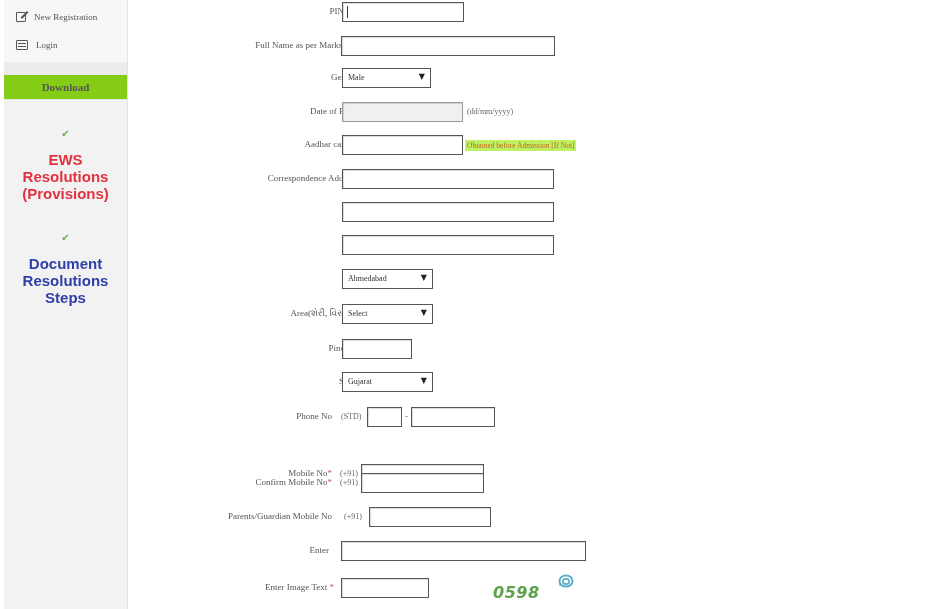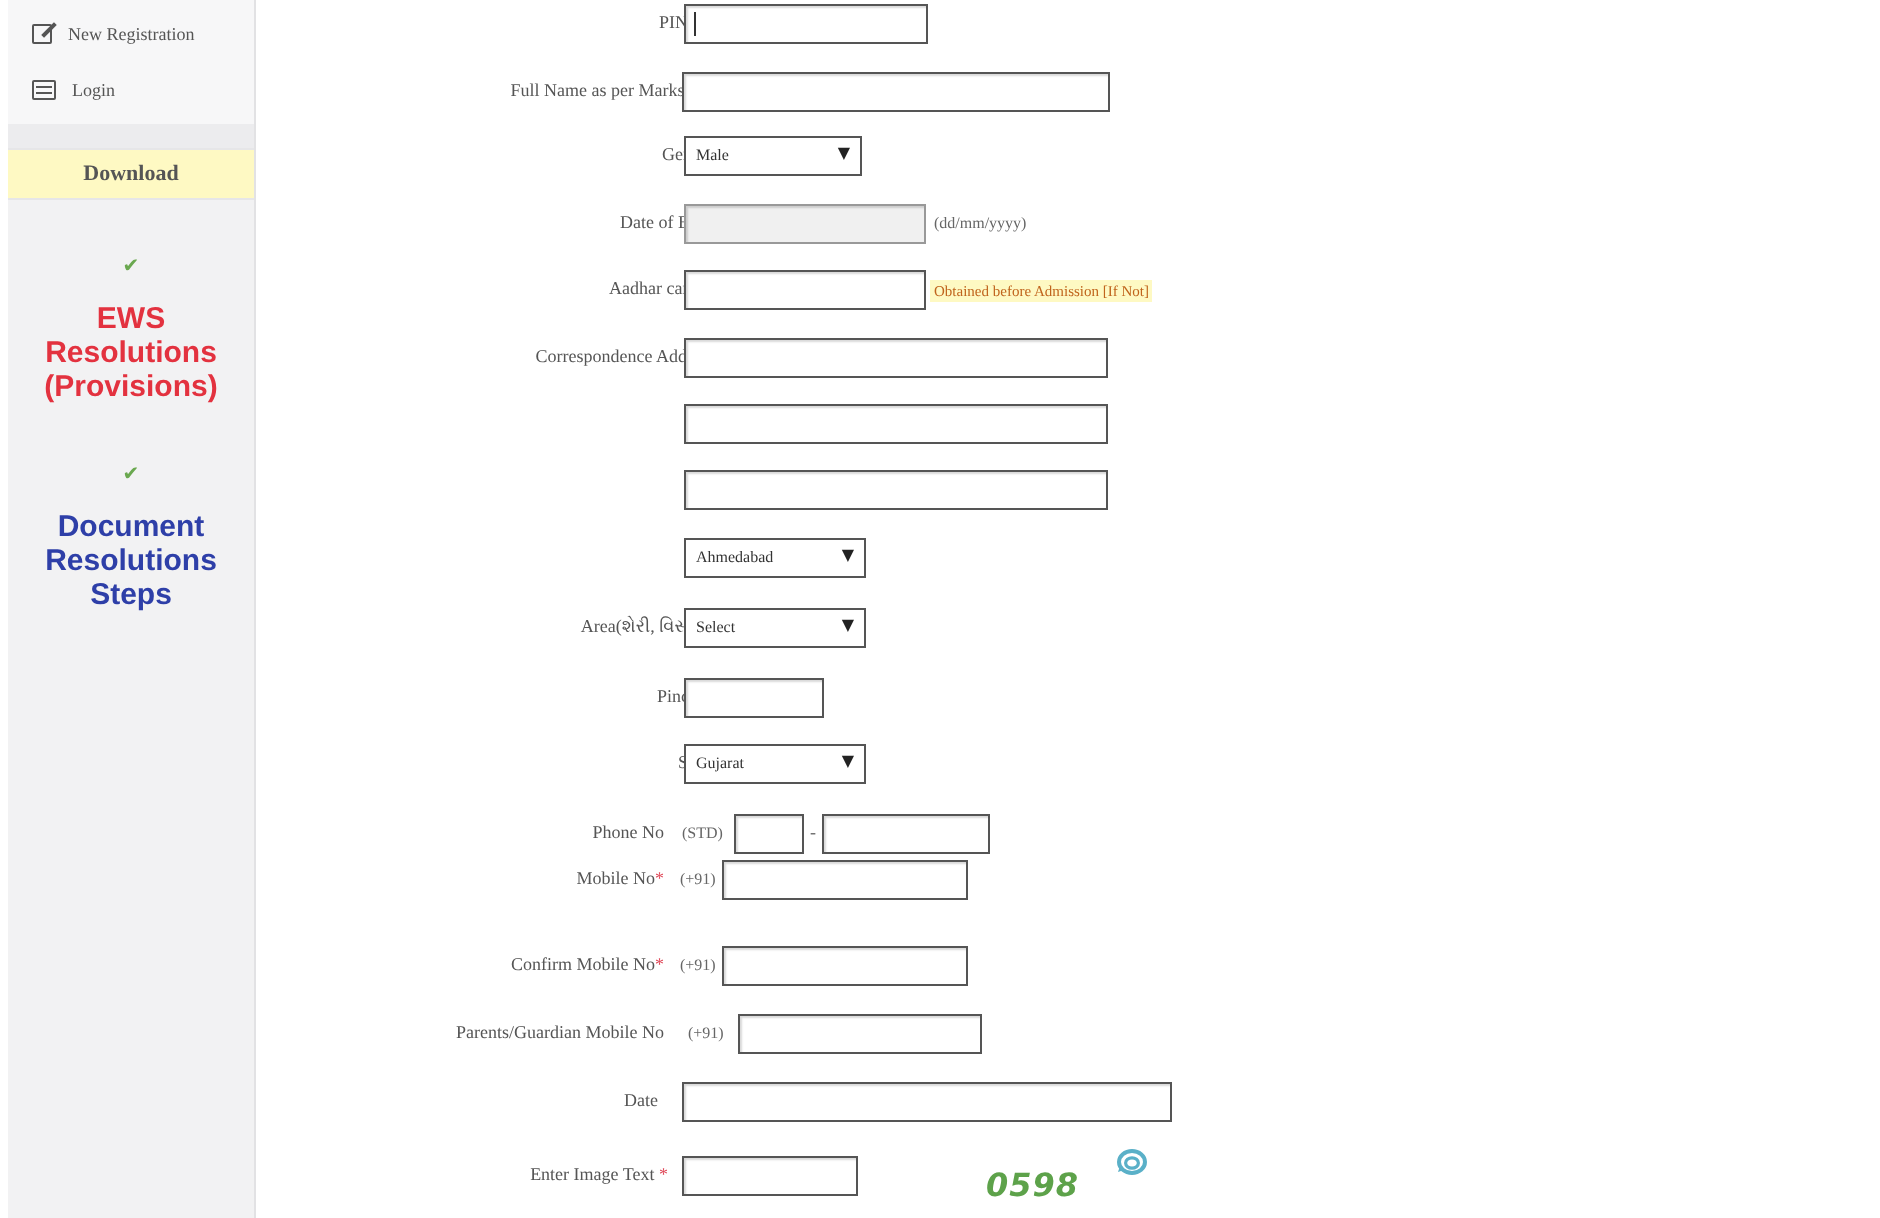--- a/index.html
+++ b/index.html
@@ -20,21 +20,21 @@
   .ico-edit { border: 1.5px solid #555; width: 10px !important; height: 10px !important; border-radius: 1px; }
   .ico-edit::after {
     content: ""; position: absolute; width: 9px; height: 2px; background: #555;
     transform: rotate(-45deg); top: 1px; left: 3px;
   }
   .ico-login { border: 1.5px solid #555; width: 12px !important; height: 10px !important; border-radius: 1px; }
   .ico-login::before { content: ""; position: absolute; left: 1px; right: 1px; top: 2px; height: 1px; background: #555; }
   .ico-login::after { content: ""; position: absolute; left: 1px; right: 1px; top: 5px; height: 1px; background: #555; }
   .side-sep { height: 12px; background: #ececee; }
   .side-download {
-    height: 26px; background: #fef9c3; border-top: 1px solid #e6e6e8; border-bottom: 1px solid #e6e6e8;
+    height: 26px; background: #84cc16; border-top: 1px solid #e6e6e8; border-bottom: 1px solid #e6e6e8;
     text-align: center; line-height: 24px; font-size: 11px; font-weight: bold; color: #555; cursor: pointer;
   }
   .side-promo { text-align: center; margin-top: 28px; }
   .check { color: #6aa84f; font-size: 10px; font-family: "DejaVu Sans", sans-serif; }
   .promo-link {
     display: block; font-family: "Liberation Sans", "DejaVu Sans", sans-serif; font-weight: bold;
     font-size: 15px; line-height: 17px; margin-top: 12px; cursor: pointer;
   }
   .promo-red { color: #e3323f; }
   .promo-blue { color: #2e3fa8; }
@@ -53,21 +53,21 @@
     font-family: "Liberation Serif", serif;
   }
   .inp.disabled { background: #f0f0f0; border-color: #999; }
   .sel {
     position: absolute; height: 20px; border: 1px solid #555; background: #fff; font-size: 8px;
     padding: 4px 5px; color: #333; cursor: pointer;
   }
   .sel .arrow { position: absolute; right: 5px; top: 3px; font-size: 8px; color: #222; font-family: "DejaVu Sans", sans-serif; }
   .note { position: absolute; font-size: 8px; color: #666; top: 5px; white-space: nowrap; }
   .hint {
-    position: absolute; font-size: 7.5px; color: #c0641c; background: #fef9c3; padding: 1px 2px; top: 5px; white-space: nowrap;
+    position: absolute; font-size: 7.5px; color: #c0641c; background: #bef264; padding: 1px 2px; top: 5px; white-space: nowrap;
   }
   .prefix { position: absolute; font-size: 8px; color: #666; top: 5px; white-space: nowrap; }
   .dash { position: absolute; font-size: 9px; color: #666; top: 4px; }
   .caret { position: absolute; left: 4px; top: 3px; width: 1px; height: 12px; background: #333; }
   .captcha {
     position: absolute; font-family: "DejaVu Sans", sans-serif; font-style: italic; font-weight: bold;
     font-size: 16px; color: #5da24a; top: 5px; letter-spacing: 0.5px;
   }
   .refresh {
     position: absolute; width: 16px; height: 14px; top: 0px; cursor: pointer;
@@ -183,40 +183,40 @@
   </div>
 
   <div class="row" style="top:407px">
     <span class="lbl" style="right:608px">Phone No</span>
     <span class="prefix" style="left:217px">(STD)</span>
     <div class="inp" style="left:243px;width:35px"></div>
     <span class="dash" style="left:281px">-</span>
     <div class="inp" style="left:287px;width:84px"></div>
   </div>
 
-  <div class="row" style="top:430px">
+  <div class="row" style="top:464px">
     <span class="lbl" style="right:608px"><span>Mobile No</span><span class="req">*</span></span>
     <span class="prefix" style="left:216px">(+91)</span>
     <div class="inp" style="left:237px;width:123px"></div>
   </div>
 
   <div class="row" style="top:473px">
     <span class="lbl" style="right:608px"><span>Confirm Mobile No</span><span class="req">*</span></span>
     <span class="prefix" style="left:216px">(+91)</span>
     <div class="inp" style="left:237px;width:123px"></div>
   </div>
 
   <div class="row" style="top:507px">
     <span class="lbl" style="right:608px">Parents/Guardian Mobile No</span>
     <span class="prefix" style="left:220px">(+91)</span>
     <div class="inp" style="left:245px;width:122px"></div>
   </div>
 
   <div class="row" style="top:541px">
-    <span class="lbl" style="right:611px">Date</span>
+    <span class="lbl" style="right:611px">Enter</span>
     <div class="inp" style="left:217px;width:245px"></div>
   </div>
 
   <div class="row" style="top:578px">
     <span class="lbl" style="right:606px"><span>Enter Image Text</span> <span class="req">*</span></span>
     <div class="inp" style="left:217px;width:88px"></div>
     <span class="captcha" style="left:369px">0598</span>
     <span class="refresh" style="left:434px;top:-4px">
       <svg width="16" height="14" viewBox="0 0 16 14">
         <ellipse cx="8" cy="7" rx="6.5" ry="5.5" fill="none" stroke="#5ab0c8" stroke-width="2"></ellipse>

